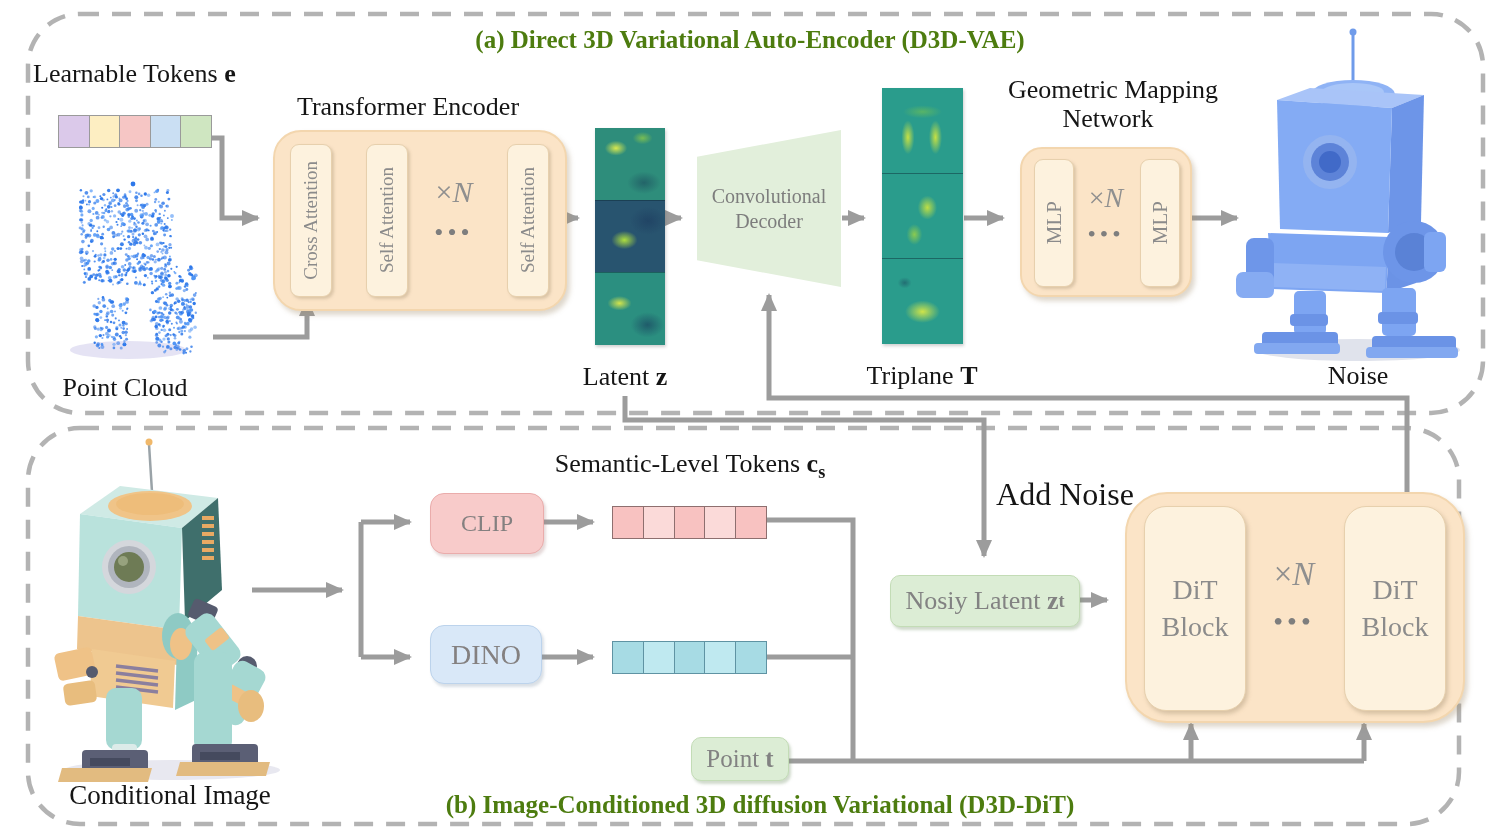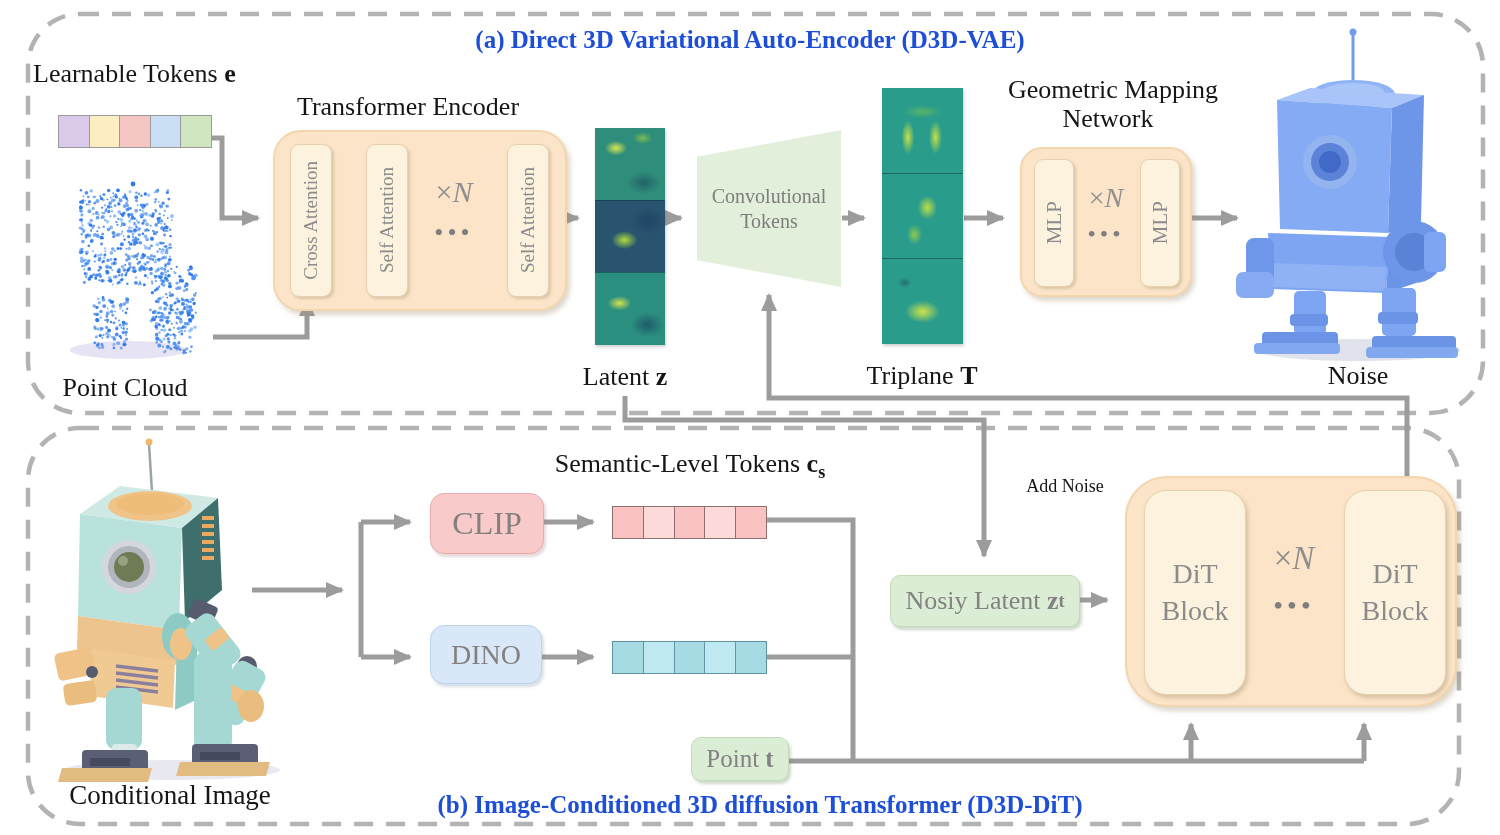--- a/index.html
+++ b/index.html
@@ -1,21 +1,21 @@
 <!DOCTYPE html>
 <html><head>
 <meta charset="utf-8">
 <style>
   html,body{margin:0;padding:0;background:#fff;}
   #canvas{position:relative;width:1500px;height:835px;background:#fff;overflow:hidden;
           font-family:"Liberation Serif", serif;}
   #wires{position:absolute;left:0;top:0;z-index:1;}
   .abs{position:absolute;z-index:2;}
   .lbl{color:#151515;font-size:26px;text-align:center;line-height:1.1;white-space:nowrap;}
-  .cap{color:#1d4ed8;font-weight:bold;font-size:25px;text-align:center;white-space:nowrap;}
+  .cap{color:#4d7c0f;font-weight:bold;font-size:25px;text-align:center;white-space:nowrap;}
   .peach{background:#fbe4c7;border:2px solid #f3d6ae;border-radius:28px;
          box-shadow:3px 4px 5px rgba(160,140,110,.35);}
   .pill{background:#fdf2de;border:1.5px solid #e7d0ad;border-radius:9px;
         box-shadow:2px 2px 3px rgba(160,140,110,.35);display:flex;align-items:center;justify-content:center;}
   .vtext{writing-mode:vertical-rl;transform:rotate(180deg);color:#8b8b8b;font-size:19px;white-space:nowrap;}
   .xn{color:#8f8f8f;text-align:center;}
   .xn i{font-style:italic;}
   .dots{color:#7e7e7e;text-align:center;letter-spacing:4px;}
   .green{background:#dcedd5;border:1.5px solid #c3dcb6;border-radius:10px;color:#828282;
          box-shadow:2px 3px 3px rgba(120,150,110,.35);display:flex;align-items:center;justify-content:center;white-space:nowrap;}
@@ -44,21 +44,21 @@
   .tp1{background:radial-gradient(10px 26px at 32% 58%, #c6e044, transparent 65%),
        radial-gradient(10px 26px at 66% 58%, #c6e044, transparent 65%),
        radial-gradient(30px 10px at 50% 28%, rgba(124,199,74,.55), transparent 65%),#2a9c8c;}
   .tp2{background:radial-gradient(16px 20px at 56% 40%, #bede45, transparent 60%),
        radial-gradient(12px 16px at 40% 72%, rgba(163,213,66,.8), transparent 65%),#2a9c8c;}
   .tp3{background:radial-gradient(28px 18px at 50% 62%, #cfe44a, transparent 62%),
        radial-gradient(10px 8px at 28% 28%, rgba(28,74,95,.55), transparent 70%),#2a9c8c;}
   .ditblock{background:#fdf2de;border:1.5px solid #e7d0ad;border-radius:22px;
         box-shadow:2px 3px 4px rgba(160,140,110,.4);display:flex;align-items:center;justify-content:center;
         color:#8b8b8b;font-size:28px;text-align:center;line-height:1.3;}
-  .pinkbox{background:#f8cbca;border:1.5px solid #eaacab;border-radius:14px;color:#848080;font-size:32px;
+  .pinkbox{background:#f8cbca;border:1.5px solid #eaacab;border-radius:14px;color:#848080;font-size:24px;
         box-shadow:2px 3px 3px rgba(170,130,130,.3);display:flex;align-items:center;justify-content:center;}
   .bluebox{background:#d9e8f8;border:1.5px solid #bcd3ec;border-radius:14px;color:#848080;font-size:28px;
         box-shadow:2px 3px 3px rgba(130,150,170,.3);display:flex;align-items:center;justify-content:center;}
   sub{font-size:70%;}
 </style>
 </head>
 <body>
 
 <div id="canvas">
 
@@ -1018,21 +1018,21 @@
   <div class="abs heat" style="left:595px;top:128px;width:70px;height:217px;">
     <div class="hp lz1" style="height:72px;"></div>
     <div class="hp lz2" style="height:72px;"></div>
     <div class="hp lz3" style="height:73px;"></div>
   </div>
   <div class="abs lbl" style="left:570px;top:363px;width:110px;">
     <span>Latent</span> <b>z</b>
   </div>
 
   <div class="abs trap" style="left:697px;top:130px;width:144px;height:157px;">
-    <div class="t"><span>Convolutional</span><br><span>Tokens</span></div>
+    <div class="t"><span>Convolutional</span><br><span>Decoder</span></div>
   </div>
 
   <div class="abs heat" style="left:882px;top:88px;width:81px;height:256px;">
     <div class="hp tp1" style="height:85px;"></div>
     <div class="hp tp2" style="height:85px;"></div>
     <div class="hp tp3" style="height:86px;"></div>
   </div>
   <div class="abs lbl" style="left:857px;top:362px;width:130px;">
     <span>Triplane</span> <b>T</b>
   </div>
@@ -1048,21 +1048,21 @@
       <span class="vtext" style="font-size:21px;">MLP</span>
     </div>
     <div class="xn abs" style="left:48px;top:33px;width:72px;font-size:28px;">
       <span>×</span><i>N</i>
     </div>
     <div class="dots abs" style="left:48px;top:72px;width:72px;font-size:24px;"><span>•••</span></div>
   </div>
 
   <div class="abs lbl" style="left:1308px;top:362px;width:100px;"><span>Noise</span></div>
 
-  <div class="abs cap" style="left:310px;top:791px;width:900px;"><span>(b) Image-Conditioned 3D diffusion Transformer (D3D-DiT)</span></div>
+  <div class="abs cap" style="left:310px;top:791px;width:900px;"><span>(b) Image-Conditioned 3D diffusion Variational (D3D-DiT)</span></div>
 
   <div class="abs lbl" style="left:540px;top:450px;width:300px;">
     <span>Semantic-Level Tokens</span> <b>c</b><sub><b>s</b></sub>
   </div>
 
   <div class="abs lbl" style="left:40px;top:781px;width:260px;font-size:27px;"><span>Conditional Image</span></div>
   <div class="abs pinkbox" style="left:430px;top:493px;width:112px;height:59px;">
       <span>CLIP</span>
     </div>
   <div class="abs tokrow tok-pink" style="left:612px;top:506px;width:155px;height:33px;">
@@ -1077,31 +1077,31 @@
       <span>DINO</span>
     </div>
   <div class="abs tokrow tok-cyan" style="left:612px;top:641px;width:155px;height:33px;">
       <div class="cell" style="background: rgb(167, 219, 228);"></div>
       <div class="cell" style="background: rgb(191, 233, 240);"></div>
       <div class="cell" style="background: rgb(167, 219, 228);"></div>
       <div class="cell" style="background: rgb(191, 233, 240);"></div>
       <div class="cell" style="background: rgb(167, 219, 228);"></div>
     </div>
 
-  <div class="abs lbl" style="left:995px;top:477px;width:140px;font-size:18px;"><span>Add Noise</span></div>
+  <div class="abs lbl" style="left:995px;top:477px;width:140px;font-size:32px;"><span>Add Noise</span></div>
 
   <div class="abs green" style="left:890px;top:575px;width:188px;height:50px;font-size:26px;">
     <span>Nosiy Latent</span>&nbsp;<b>z</b><sub><b>t</b></sub>
   </div>
 
   <div class="abs green" style="left:691px;top:737px;width:96px;height:42px;font-size:25px;">
     <span>Point</span>&nbsp;<b>t</b>
   </div>
 
-  <div class="abs peach" style="left:1125px;top:476px;width:328px;height:227px;border-radius:42px;">
+  <div class="abs peach" style="left:1125px;top:492px;width:328px;height:227px;border-radius:42px;padding-left:8px;">
     <div class="ditblock abs" style="left:17px;top:12px;width:100px;height:203px;">
       <span><span>DiT</span><br><span>Block</span></span>
     </div>
     <div class="ditblock abs" style="left:217px;top:12px;width:100px;height:203px;">
       <span><span>DiT</span><br><span>Block</span></span>
     </div>
     <div class="xn abs" style="left:127px;top:62px;width:80px;font-size:33px;">
       <span>×</span><i>N</i>
     </div>
     <div class="dots abs" style="left:127px;top:112px;width:80px;font-size:28px;"><span>•••</span></div>

